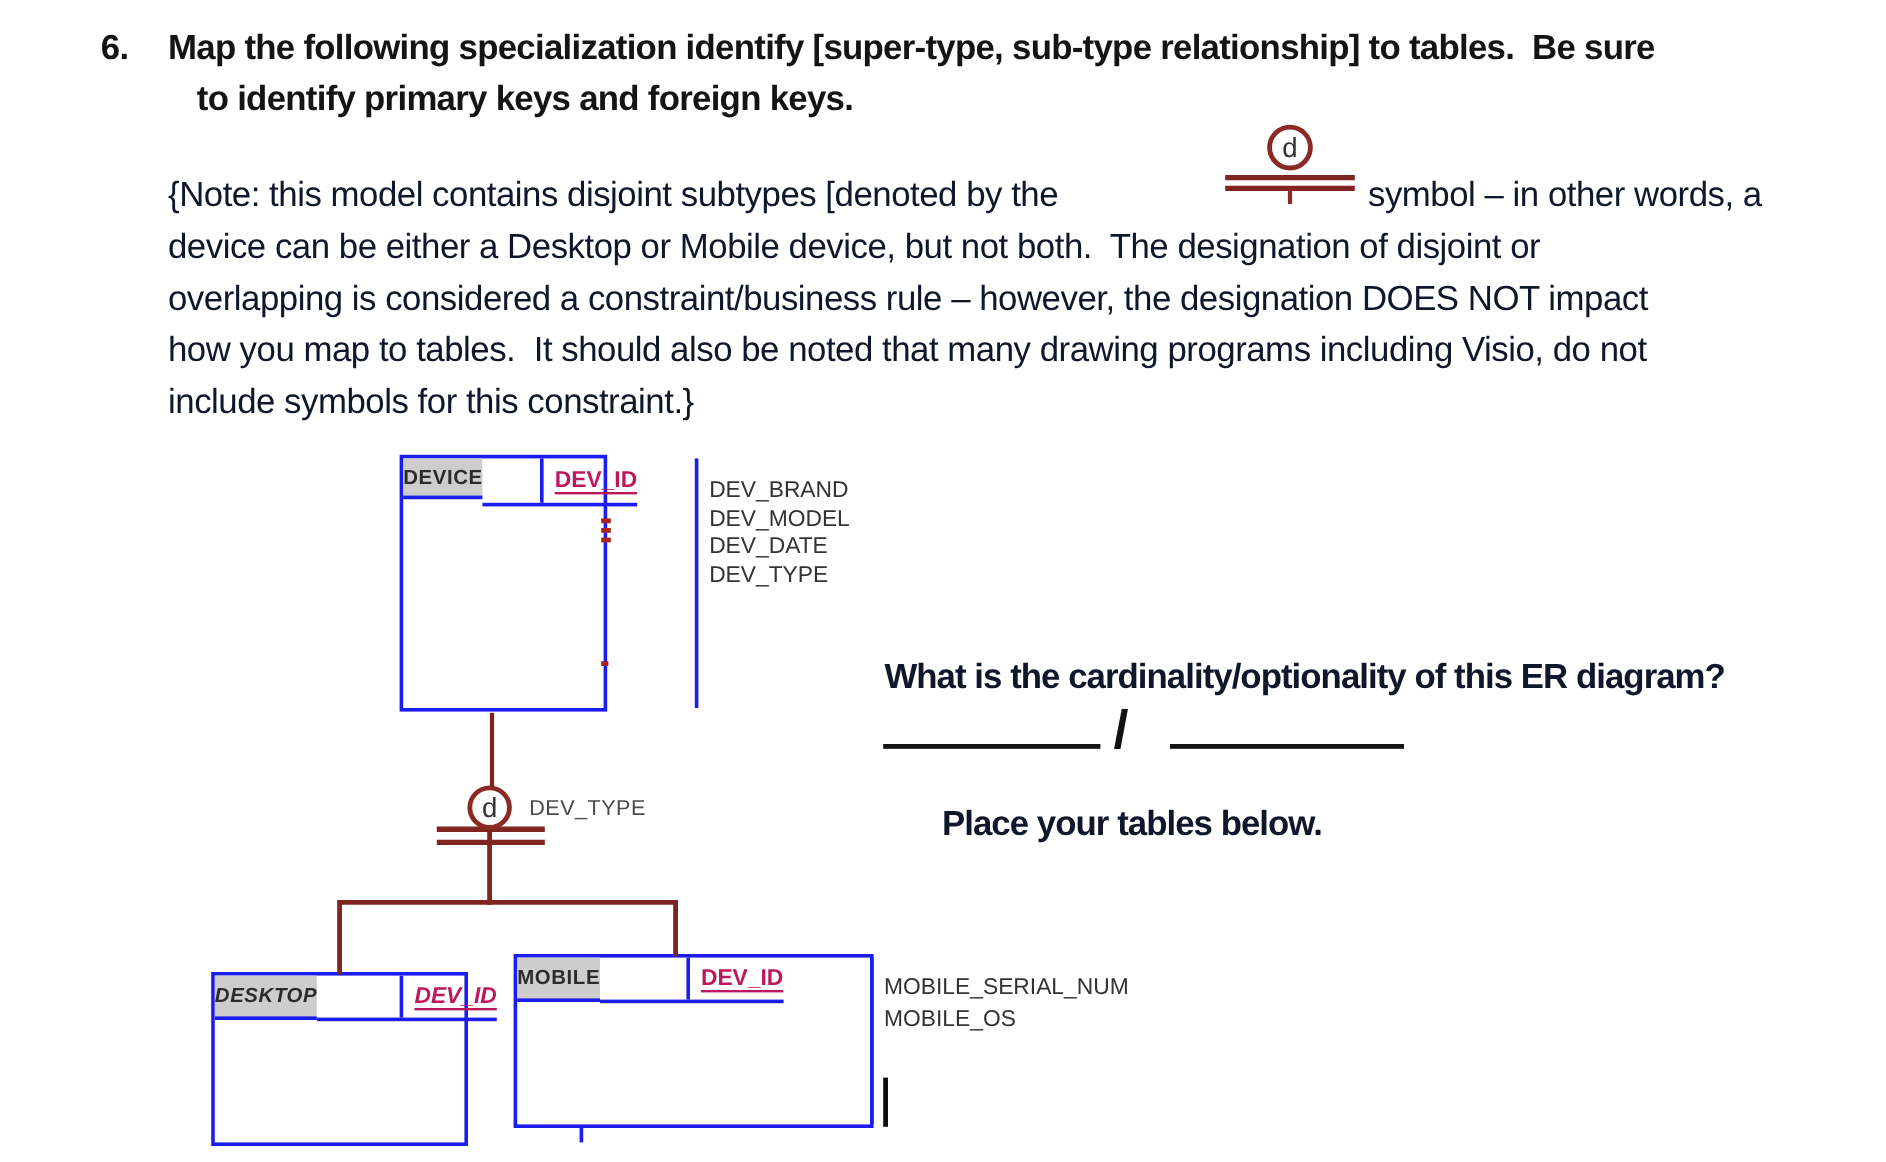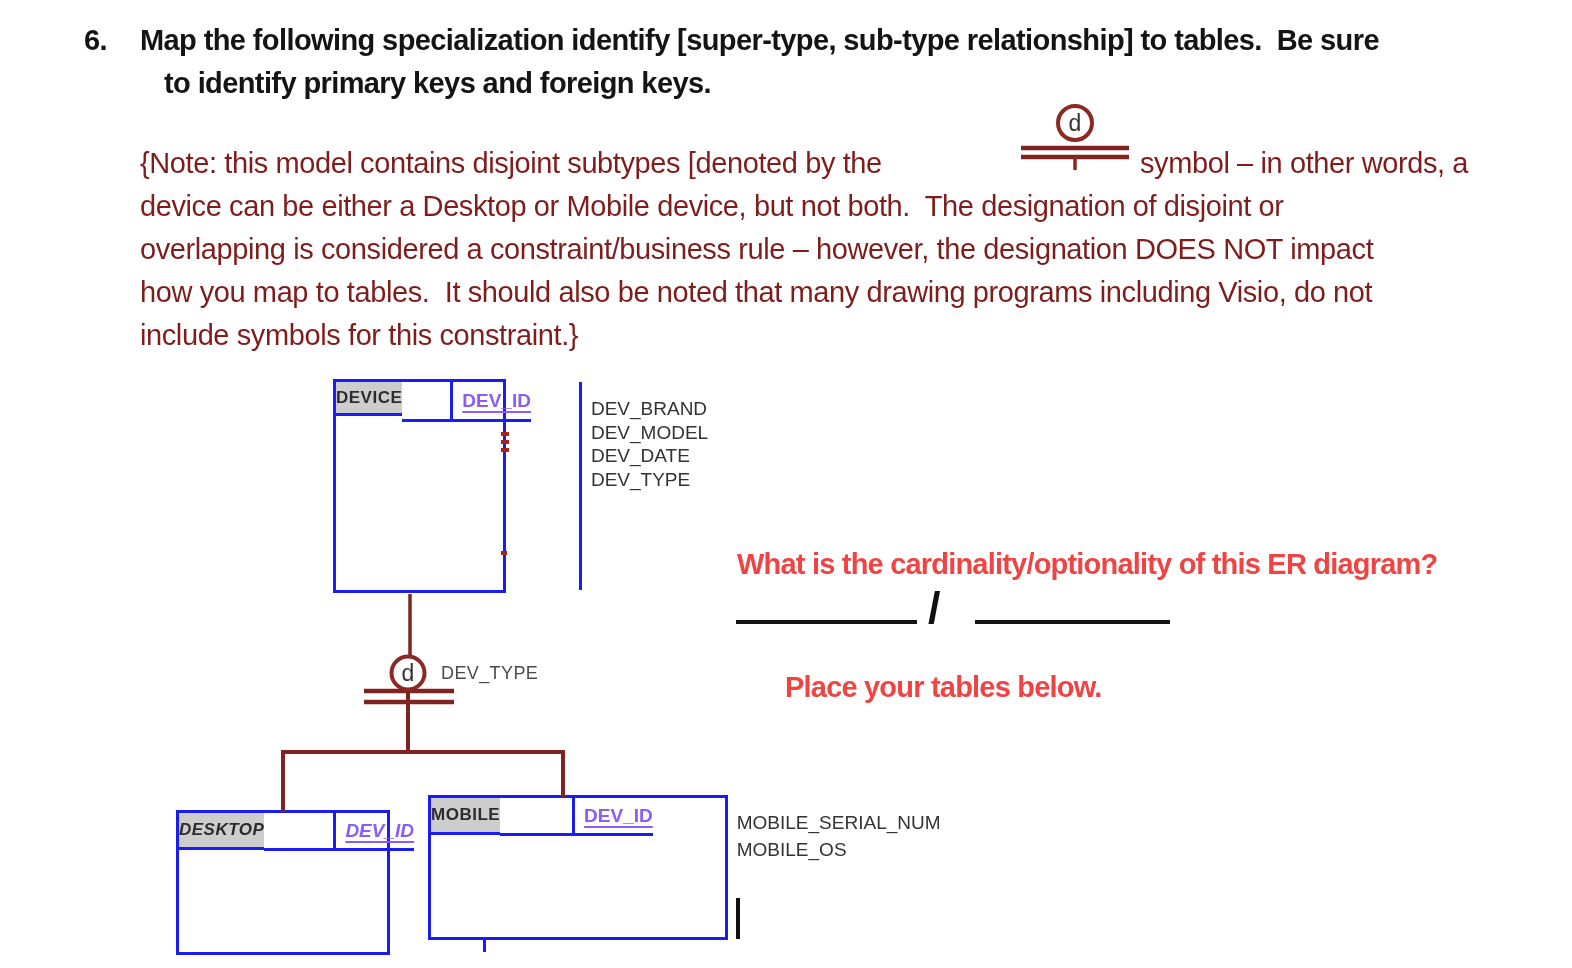--- a/index.html
+++ b/index.html
@@ -3,41 +3,41 @@
 <meta charset="utf-8">
 <style>
   html,body{margin:0;padding:0;background:#ffffff;}
   #page{
     position:relative;width:1572px;height:968px;background:#ffffff;
     font-family:"Liberation Sans",sans-serif;overflow:hidden;
   }
   .abs{position:absolute;}
   .t{white-space:pre;}
   .h-bold{font-weight:700;font-size:29px;letter-spacing:-0.6px;color:#141414;}
-  .body-t{font-weight:400;font-size:29px;letter-spacing:-0.4px;color:#7f1d1d;}
-  .q-bold{font-weight:700;font-size:29px;letter-spacing:-0.8px;color:#ef4444;}
+  .body-t{font-weight:400;font-size:29px;letter-spacing:-0.4px;color:#0f172a;}
+  .q-bold{font-weight:700;font-size:29px;letter-spacing:-0.8px;color:#0f172a;}
   .blank{position:absolute;height:4px;background:#141414;}
   .slash{font-weight:700;font-size:45px;color:#111;line-height:1;}
   .cursor{position:absolute;width:4px;height:41px;background:#101010;}
 
   
   .entity{
     position:absolute;box-sizing:border-box;border:3px solid #1b1cf0;background:#ffffff;
     display:flex;flex-direction:row;z-index:2;
   }
   .ent-header{
     box-sizing:border-box;background:#cdcdcd;border-bottom:3px solid #1b1cf0;
     display:flex;align-items:center;justify-content:center;
     font-weight:700;font-size:17px;letter-spacing:0.5px;color:#2c2c2c;flex:0 0 auto;
   }
   .ent-pk-row{display:flex;border-bottom:3px solid #1b1cf0;box-sizing:border-box;flex:0 0 auto;}
   .ent-stub{box-sizing:border-box;border-right:3px solid #1b1cf0;flex:0 0 auto;}
   .ent-pk{
     display:flex;align-items:center;padding-left:9px;
-    font-weight:700;font-size:19px;color:#8b5cf6;
+    font-weight:700;font-size:19px;color:#be185d;
     text-decoration:underline;text-decoration-thickness:2px;text-underline-offset:4px;
   }
   .ent-attr-row{display:flex;flex:1 1 auto;}
   .ent-attrs{padding-left:9px;font-size:19px;color:#333;}
   .ent-attrs span{display:block;}
   .attrs-tight{padding-top:15px;line-height:23.5px;}
   .attrs-loose{padding-top:11px;line-height:27px;}
 
   .dev-type-label{
     position:absolute;font-size:18px;color:#4b4b4b;letter-spacing:0.4px;z-index:4;

